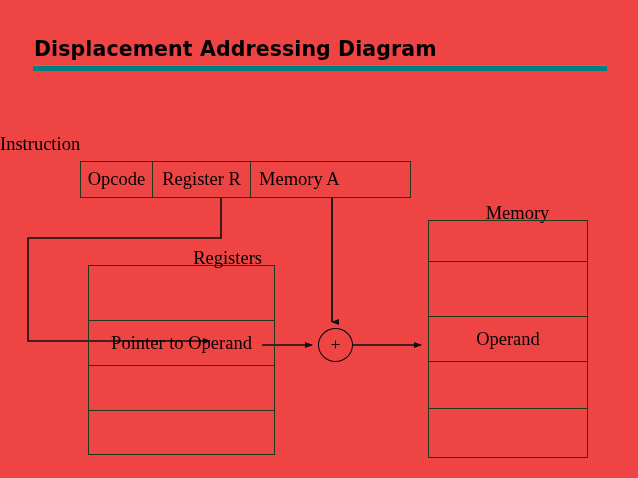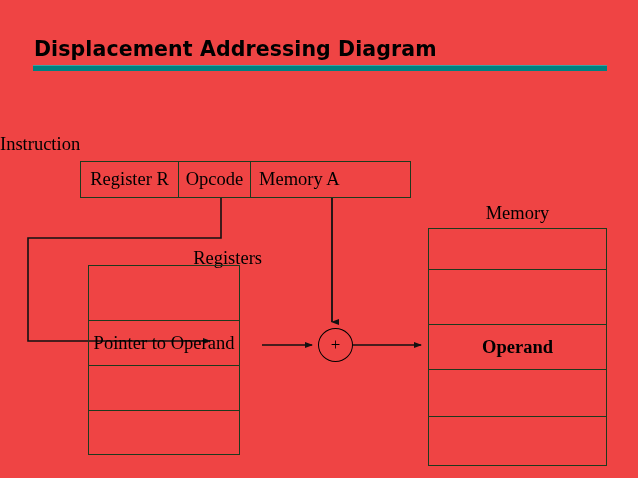--- a/index.html
+++ b/index.html
@@ -88,21 +88,21 @@
   #registers-caption {
     left: 88px;
     top: 248px;
     width: 174px;
     text-align: right;
   }
   #registers-box {
     position: absolute;
     left: 88px;
     top: 265px;
-    width: 152px;
+    width: 187px;
     height: 190px;
     border: 1px solid #1d3a1d;
     box-sizing: border-box;
   }
   #registers-box .row {
     box-sizing: border-box;
     border-bottom: 1px solid #1d3a1d;
     display: flex;
     align-items: center;
     justify-content: center;
@@ -120,26 +120,25 @@
   #memory-caption {
     left: 428px;
     top: 194px;
     width: 179px;
     text-align: center;
     margin-top: 9px;
   }
   #memory-box {
     position: absolute;
     left: 428px;
-    top: 228px;
-    width: 179px;
+    top: 220px;
+    width: 160px;
     height: 238px;
     border: 1px solid #1d3a1d;
     box-sizing: border-box;
-    font-weight: bold;
   }
   #memory-box .row {
     box-sizing: border-box;
     border-bottom: 1px solid #1d3a1d;
     display: flex;
     align-items: center;
     justify-content: center;
     font-family: "Liberation Serif", "DejaVu Serif", serif;
     font-size: 18.5px;
     color: #000000;
@@ -211,22 +210,22 @@
     </g>
 
     <g>
       <path d="M353,345 L421,345" fill="none" stroke="#111" stroke-width="1.4" marker-end="url(#arrowhead)"></path>
     </g>
   </svg>
 
   <div id="instruction-caption" class="dlabel">Instruction</div>
 
   <div id="instruction-box">
+    <div class="cell opcode">Opcode</div>
     <div class="cell register">Register R</div>
-    <div class="cell opcode">Opcode</div>
     <div class="cell address">Memory A</div>
   </div>
 
   <div id="registers-caption" class="dlabel">Registers</div>
 
   <div id="registers-box">
     <div class="row r0"></div>
     <div class="row r1">Pointer to Operand</div>
     <div class="row r2"></div>
     <div class="row r3"></div>

